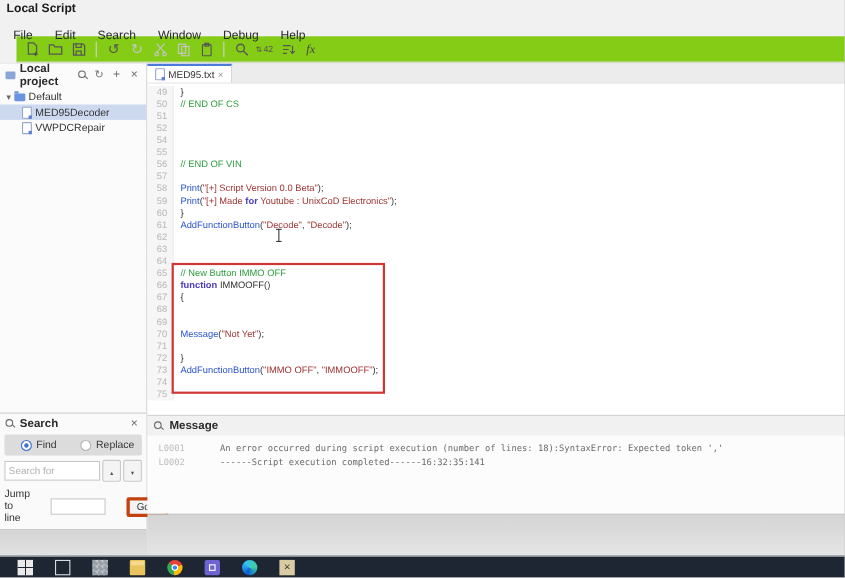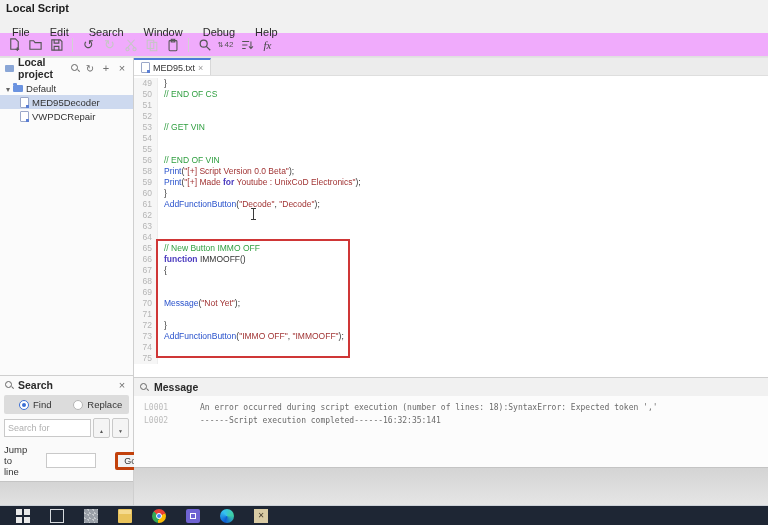--- a/index.html
+++ b/index.html
@@ -3,21 +3,21 @@
 <meta charset="utf-8">
 <style>
   html,body{margin:0;padding:0;background:#888;}
   .app{position:relative;width:768px;height:525px;background:#f1f1f1;overflow:hidden;
        font-family:"Liberation Sans",sans-serif;-webkit-font-smoothing:antialiased;}
   
   .titlebar{height:16px;display:flex;align-items:center;padding-left:6px;background:#f1f1f1;}
   .titlebar .title{font-size:11px;font-weight:bold;color:#1c1c1c;}
   .menubar{height:17px;display:flex;align-items:center;padding-left:2px;background:#f1f1f1;}
   .menu-item{font-size:11px;color:#2a2a2a;padding:0 10px;cursor:default;margin-top:15px;}
-  .toolbar{height:23px;display:flex;align-items:center;padding-left:4px;background:#f0abfc;border-bottom:1px solid #e0e0e0;}
+  .toolbar{height:23px;display:flex;align-items:center;padding-left:4px;background:#84cc16;border-bottom:1px solid #e0e0e0;margin-left:15px;}
   .tbtn{width:19px;height:19px;display:flex;align-items:center;justify-content:center;margin:0 1px;}
   .tbtn svg{display:block;}
   .tsep{width:1px;height:14px;background:#d2d2d2;margin:0 5px;}
   .g-undo::before{content:"↺";font-size:13px;color:#555;}
   .g-redo::before{content:"↻";font-size:13px;color:#c6c6c6;}
   .goto-num{font-size:8px;color:#555;letter-spacing:0;}
   .goto-num::before{content:"⇅";font-size:7px;margin-right:1px;color:#555;}
   .fx-glyph{font-family:"Liberation Serif",serif;font-style:italic;font-size:11px;color:#444;}
   
   .main{display:flex;height:449px;border-top:1px solid #e3e3e3;}
@@ -272,34 +272,34 @@
           </div>
           <div class="code-line">
             <span class="ln">51</span>
             <span class="ctext"></span>
           </div>
           <div class="code-line">
             <span class="ln">52</span>
             <span class="ctext"></span>
           </div>
           <div class="code-line">
-            <span class="ln">53</span>
-            <span class="ctext"><span class="tk-cm">// GET VIN</span></span>
-          </div>
-          <div class="code-line">
             <span class="ln">54</span>
             <span class="ctext"></span>
           </div>
           <div class="code-line">
             <span class="ln">55</span>
             <span class="ctext"></span>
           </div>
           <div class="code-line">
             <span class="ln">56</span>
             <span class="ctext"><span class="tk-cm">// END OF VIN</span></span>
+          </div>
+          <div class="code-line">
+            <span class="ln">57</span>
+            <span class="ctext"></span>
           </div>
           <div class="code-line">
             <span class="ln">58</span>
             <span class="ctext"><span class="tk-fn">Print</span><span class="tk-pl">(</span><span class="tk-str">"[+] Script Version 0.0 Beta"</span><span class="tk-pl">);</span></span>
           </div>
           <div class="code-line">
             <span class="ln">59</span>
             <span class="ctext"><span class="tk-fn">Print</span><span class="tk-pl">(</span><span class="tk-str">"[+] Made </span><span class="tk-kw">for</span><span class="tk-str"> Youtube : UnixCoD Electronics"</span><span class="tk-pl">);</span></span>
           </div>
           <div class="code-line">

